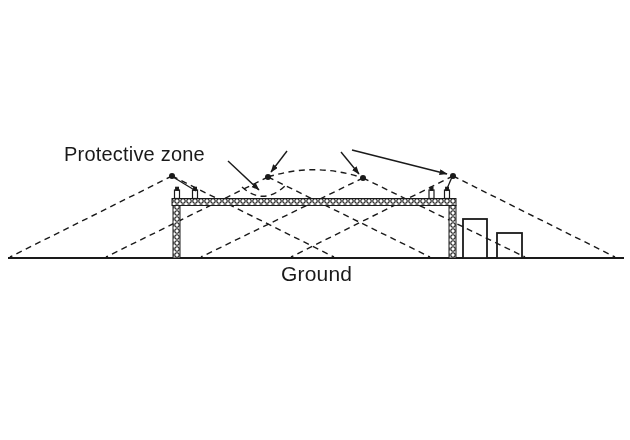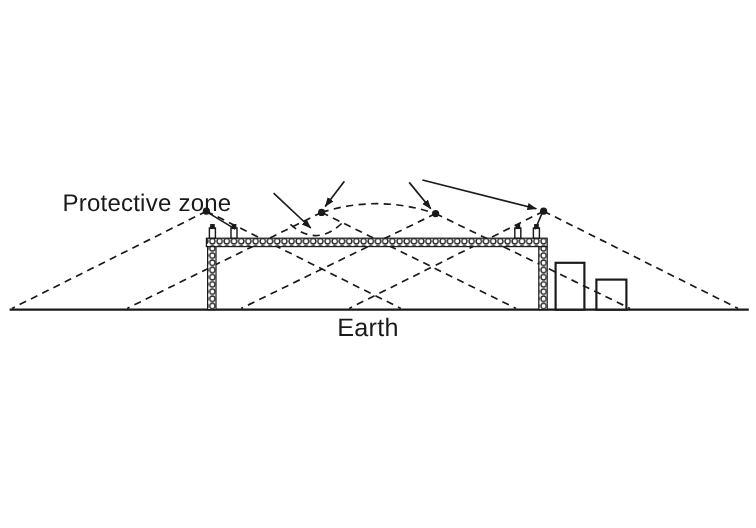--- a/index.html
+++ b/index.html
@@ -12,21 +12,21 @@
   }
   .stage svg{position:absolute;left:0;top:0;}
   .diagram-label{
     position:absolute;
     color:#1a1a1a;
     font-size:20px;
     line-height:22px;
     white-space:nowrap;
     letter-spacing:0.2px;
   }
-  .lbl-protective{left:52px;top:143px;margin-top:16px;}
+  .lbl-protective{left:64px;top:143px;}
   .lbl-groundwires{left:257px;top:128px;}
   .lbl-earth{left:281px;top:263px;font-size:21px;}
 </style>
 </head>
 <body>
 
 <div class="stage">
 
   <svg width="630" height="440" viewBox="0 0 630 440">
     <defs>
@@ -94,14 +94,14 @@
       <circle cx="172" cy="176" r="3"></circle>
       <circle cx="268" cy="177" r="3"></circle>
       <circle cx="363" cy="178" r="3"></circle>
       <circle cx="453" cy="176" r="3"></circle>
     </g>
   </svg>
 
   <div class="diagram-label lbl-protective">Protective zone</div>
 
 
-  <div class="diagram-label lbl-earth">Earth</div>
+  <div class="diagram-label lbl-earth">Ground</div>
 </div>
 
 </body></html>

